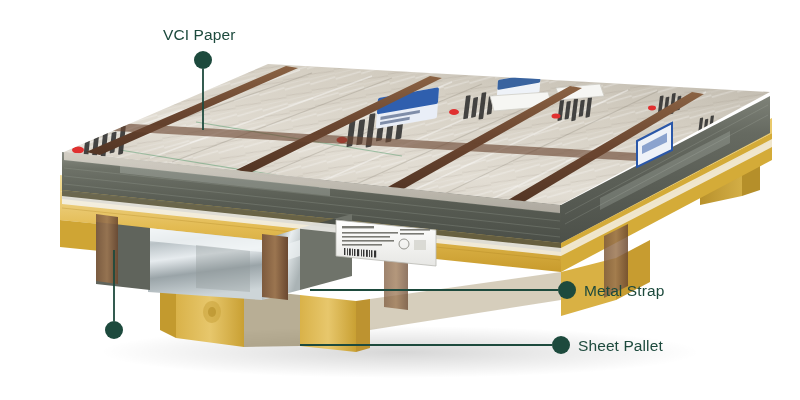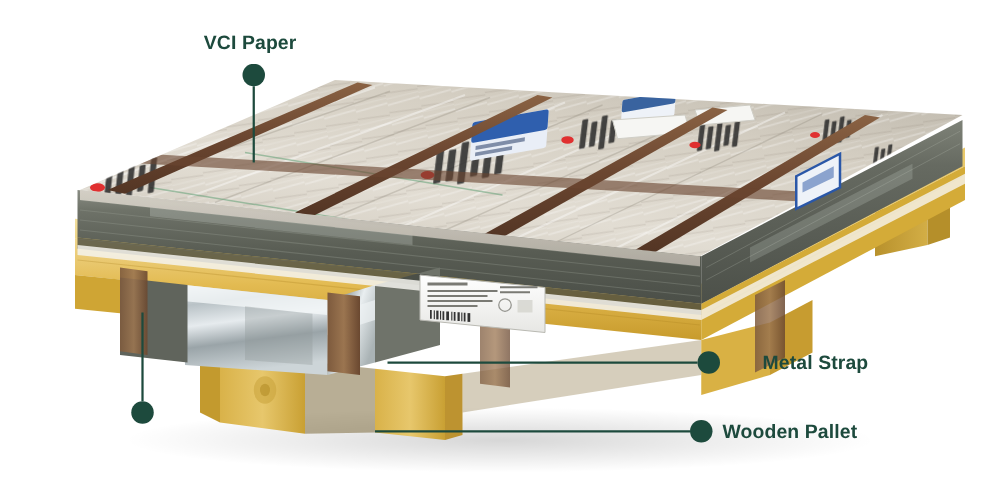--- a/index.html
+++ b/index.html
@@ -13,29 +13,29 @@
   }
   #stage{position:absolute;inset:0;width:800px;height:400px;}
 
   
   .photo{position:absolute;left:0;top:0;width:800px;height:400px;}
 
   
   .callout-text{
     position:absolute;
     color:#1d4a3d;
-    font-weight:bold;
+    font-weight:normal;
     font-size:15.5px;
     letter-spacing:.1px;
     white-space:nowrap;
     line-height:1;
   }
   .lbl-vci{left:163px;  top:27px;}
   .lbl-sheet{left:68px; top:343px;}
-  .lbl-strap{left:610px;top:283px;}
+  .lbl-strap{left:584px;top:283px;}
   .lbl-pallet{left:578px;top:338px;}
 </style>
 </head>
 <body>
 
 <div id="stage">
 
   <svg class="photo" viewBox="0 0 800 400" width="800" height="400" shape-rendering="geometricPrecision">
     <defs>
 
@@ -388,15 +388,15 @@
       <circle cx="567" cy="290" r="9"></circle>
       <circle cx="561" cy="345" r="9"></circle>
     </g>
   </svg>
 
   <div class="callout-text lbl-vci">VCI Paper</div>
 
 
   <div class="callout-text lbl-strap">Metal Strap</div>
 
-  <div class="callout-text lbl-pallet">Wooden Pallet</div>
+  <div class="callout-text lbl-pallet">Sheet Pallet</div>
 
 </div>
 
 </body></html>

